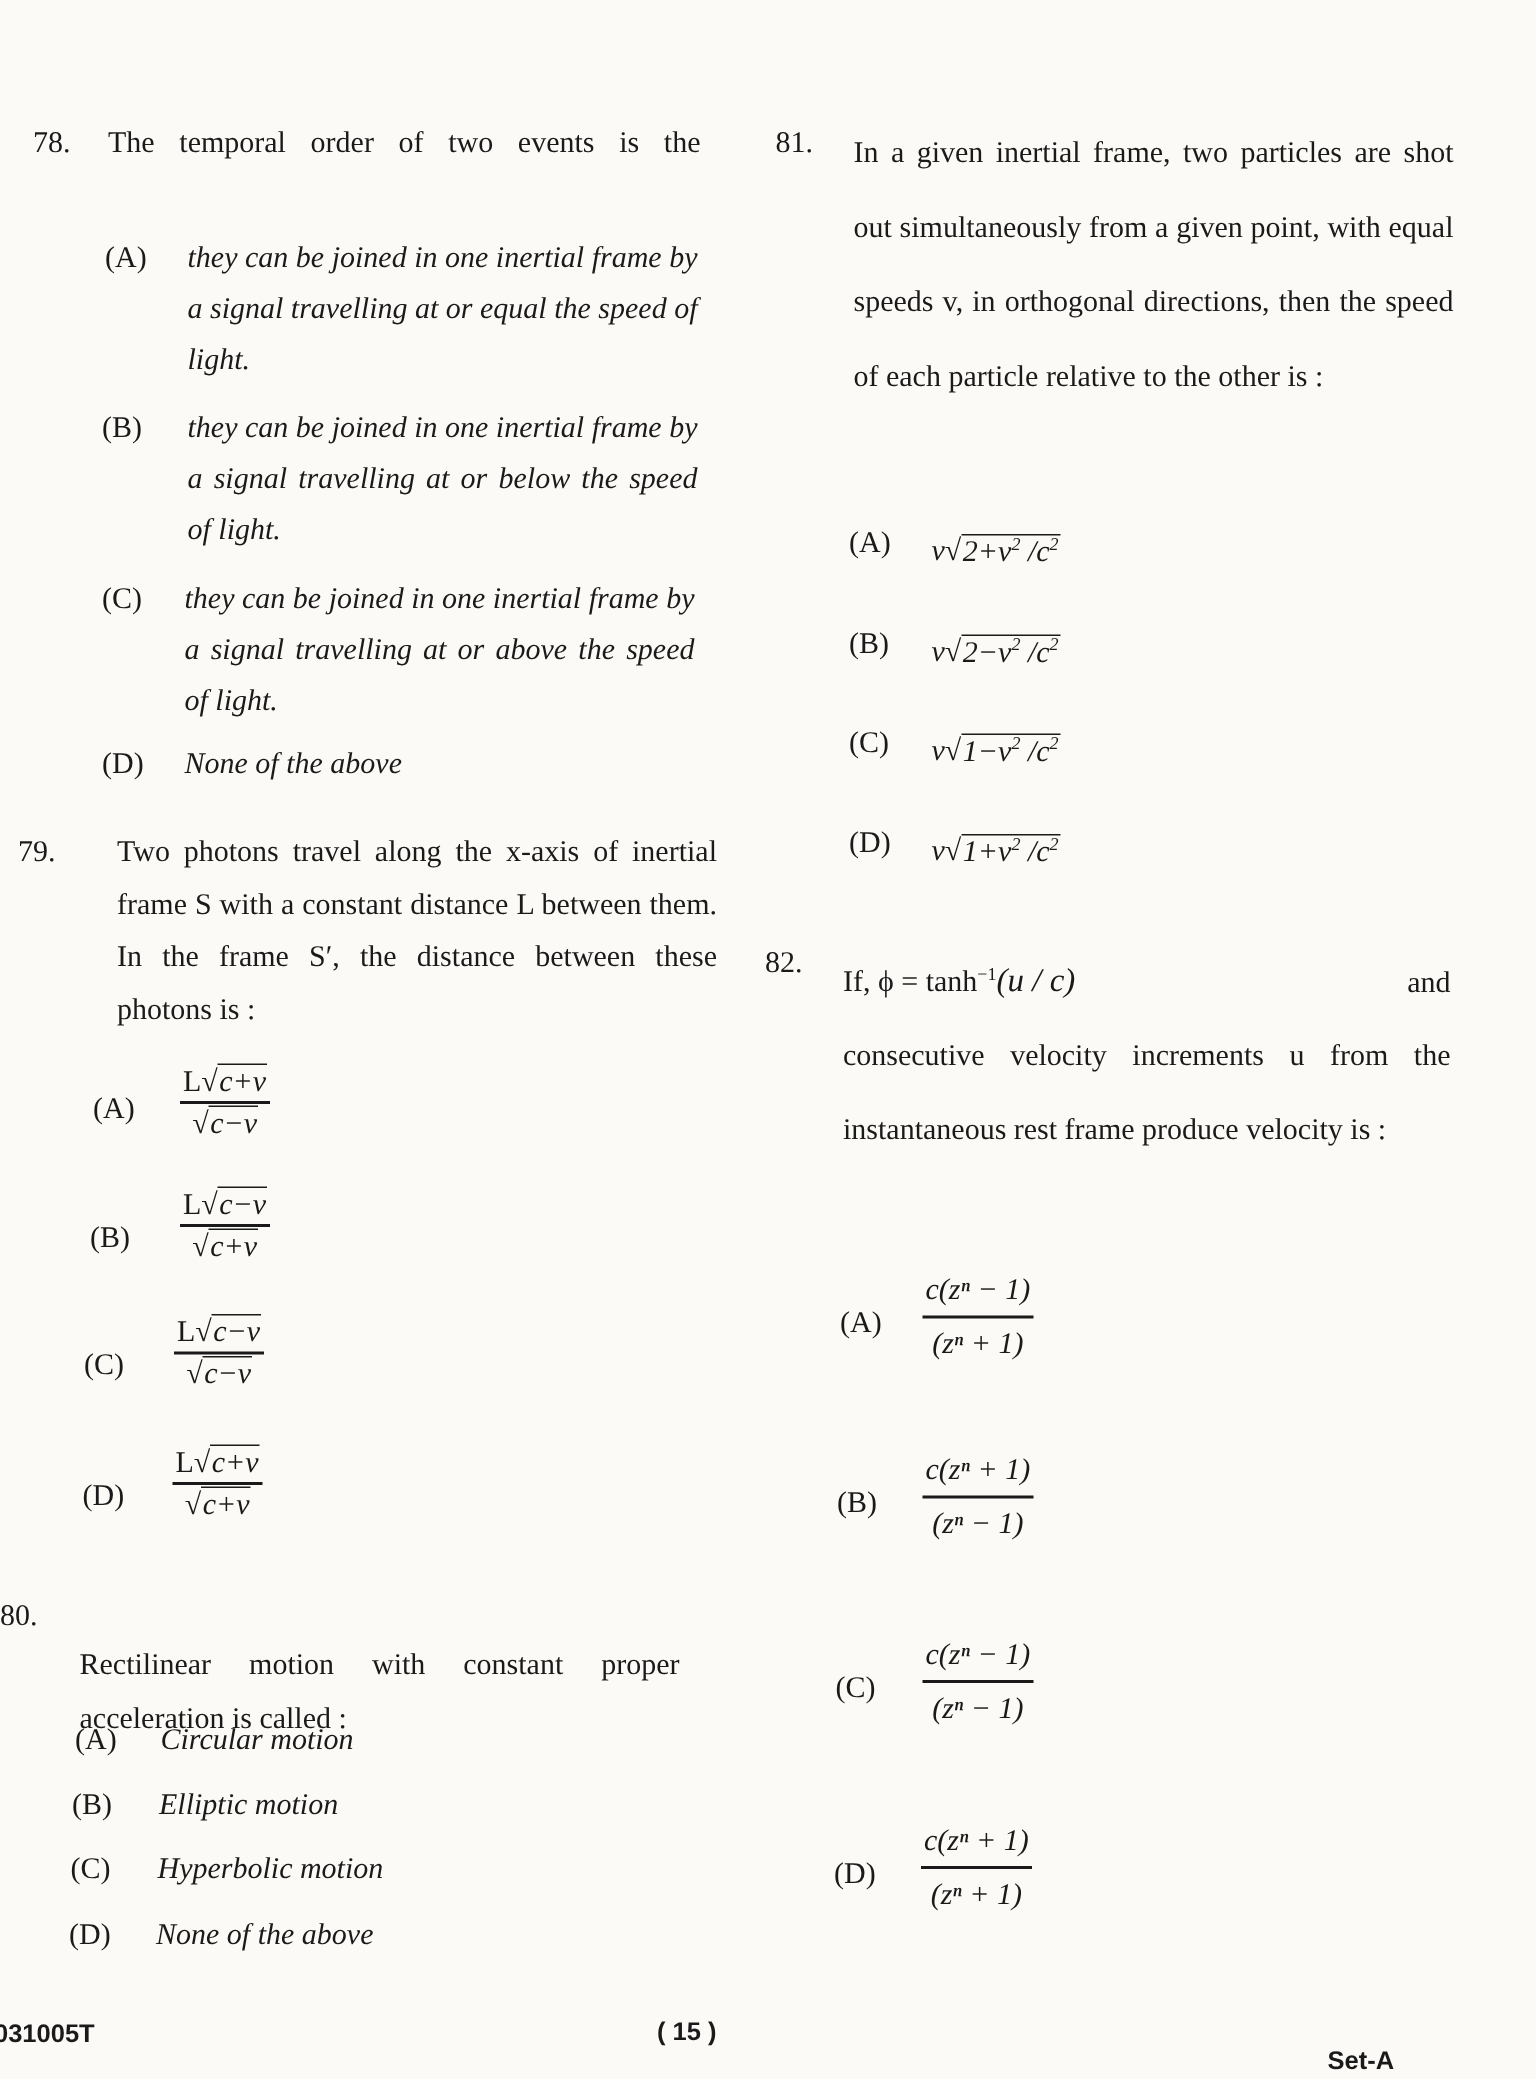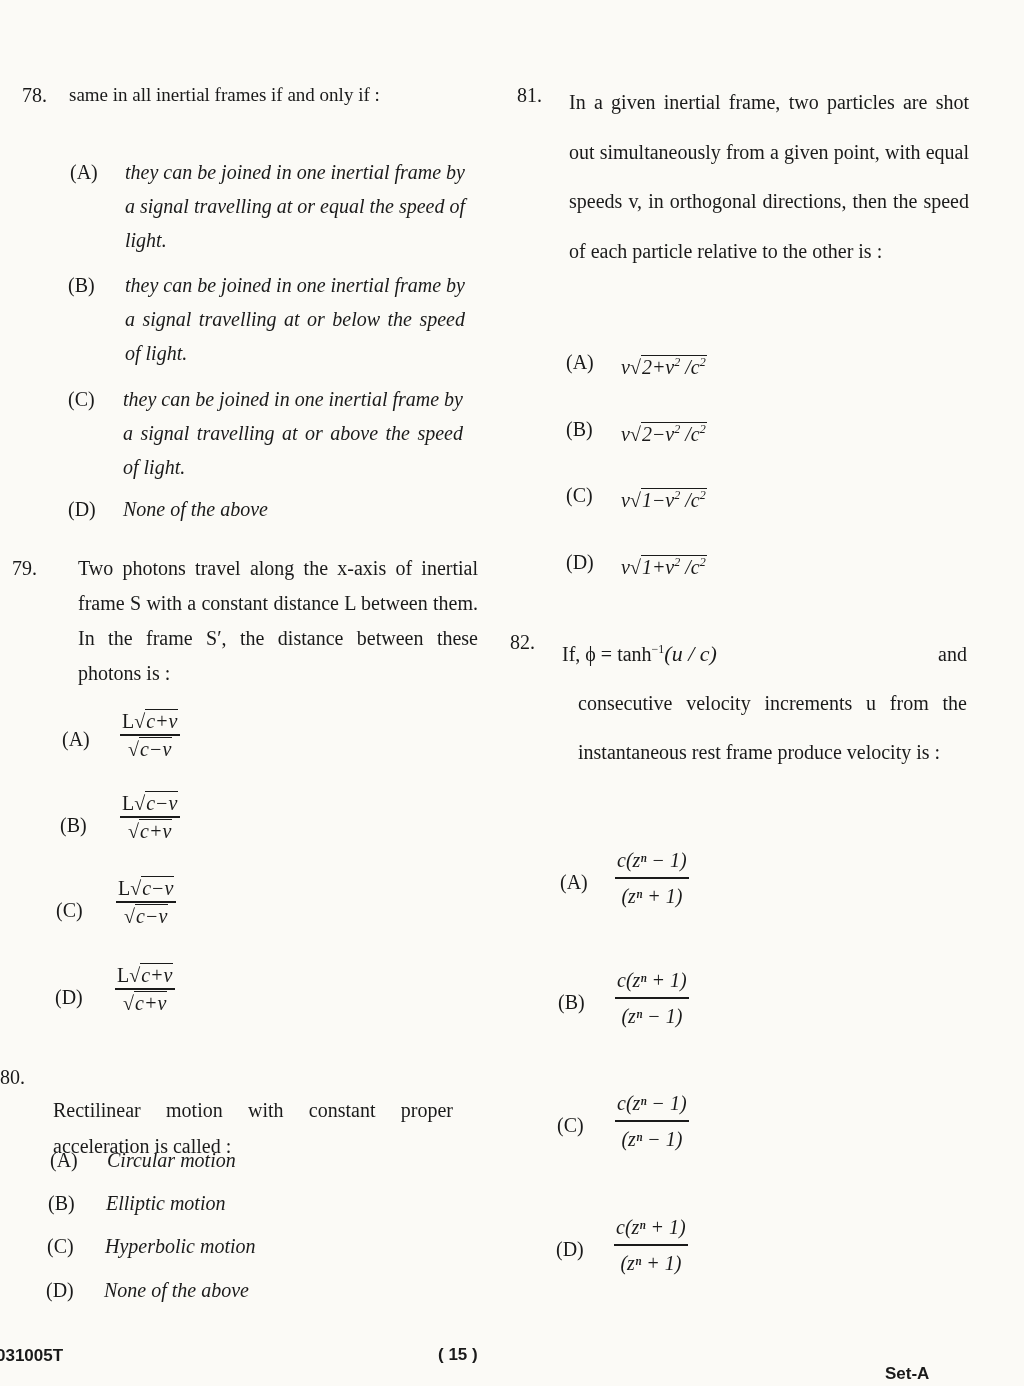--- a/index.html
+++ b/index.html
@@ -41,21 +41,21 @@
 </head>
 <body>
 
 <div class="page">
 
   <div class="col col-left">
 
     <div class="q" style="left:22px; top:78px; width:445px; height:40px;">
       <span class="qnum">78.</span>
       <div class="qtext" style="left:50px; top:0; width:395px;">
-        <div style="font-size:19px;margin-left:-3px;">same in all inertial frames if and only if :</div>
+        <div style="text-align:justify;text-align-last:justify;">The temporal order of two events is the</div>
       </div>
     </div>
     <div class="opt" style="left:70px; top:155px; width:395px;">
       <span class="olabel">(A)</span>
       <span class="otext" style="left:55px; width:340px;">they can be joined in one inertial frame by a signal travelling at or equal the speed of light.</span>
     </div>
     <div class="opt" style="left:68px; top:268px; width:397px;">
       <span class="olabel">(B)</span>
       <span class="otext" style="left:57px; width:340px;">they can be joined in one inertial frame by a signal travelling at or below the speed of light.</span>
     </div>
@@ -152,21 +152,21 @@
       <span class="expr" style="left:55px; top:0;"><span>v</span><span class="rad"><span class="root" style="font-style:normal;">√</span><span class="rb"><span>1+v</span><sup>2</sup> <span>/c</span><sup>2</sup></span></span></span>
     </div>
 
     <div class="q" style="left:10px; top:625px; width:460px;">
       <span class="qnum">82.</span>
       <div class="qtext" style="left:52px; top:0; width:405px; line-height:49px;">
         <div style="display:flex; justify-content:space-between; align-items:baseline;">
           <span><span>If, ϕ = tanh</span><sup>−1</sup><i style="font-size:22px;">(u / c)</i></span>
           <span>and</span>
         </div>
-        <div style="text-align:justify;margin-left:16px;">consecutive velocity increments u from the instantaneous rest frame produce velocity is :</div>
+        <div style="text-align:justify;">consecutive velocity increments u from the instantaneous rest frame produce velocity is :</div>
       </div>
     </div>
 
     <div class="opt" style="left:60px; top:865px; width:220px; height:70px;">
       <span class="olabel">(A)</span>
       <div class="frac" style="left:55px; top:-22px; line-height:34px;">
         <div class="num">c(zⁿ − 1)</div>
         <div class="bar"></div>
         <div class="den">(zⁿ + 1)</div>
       </div>

